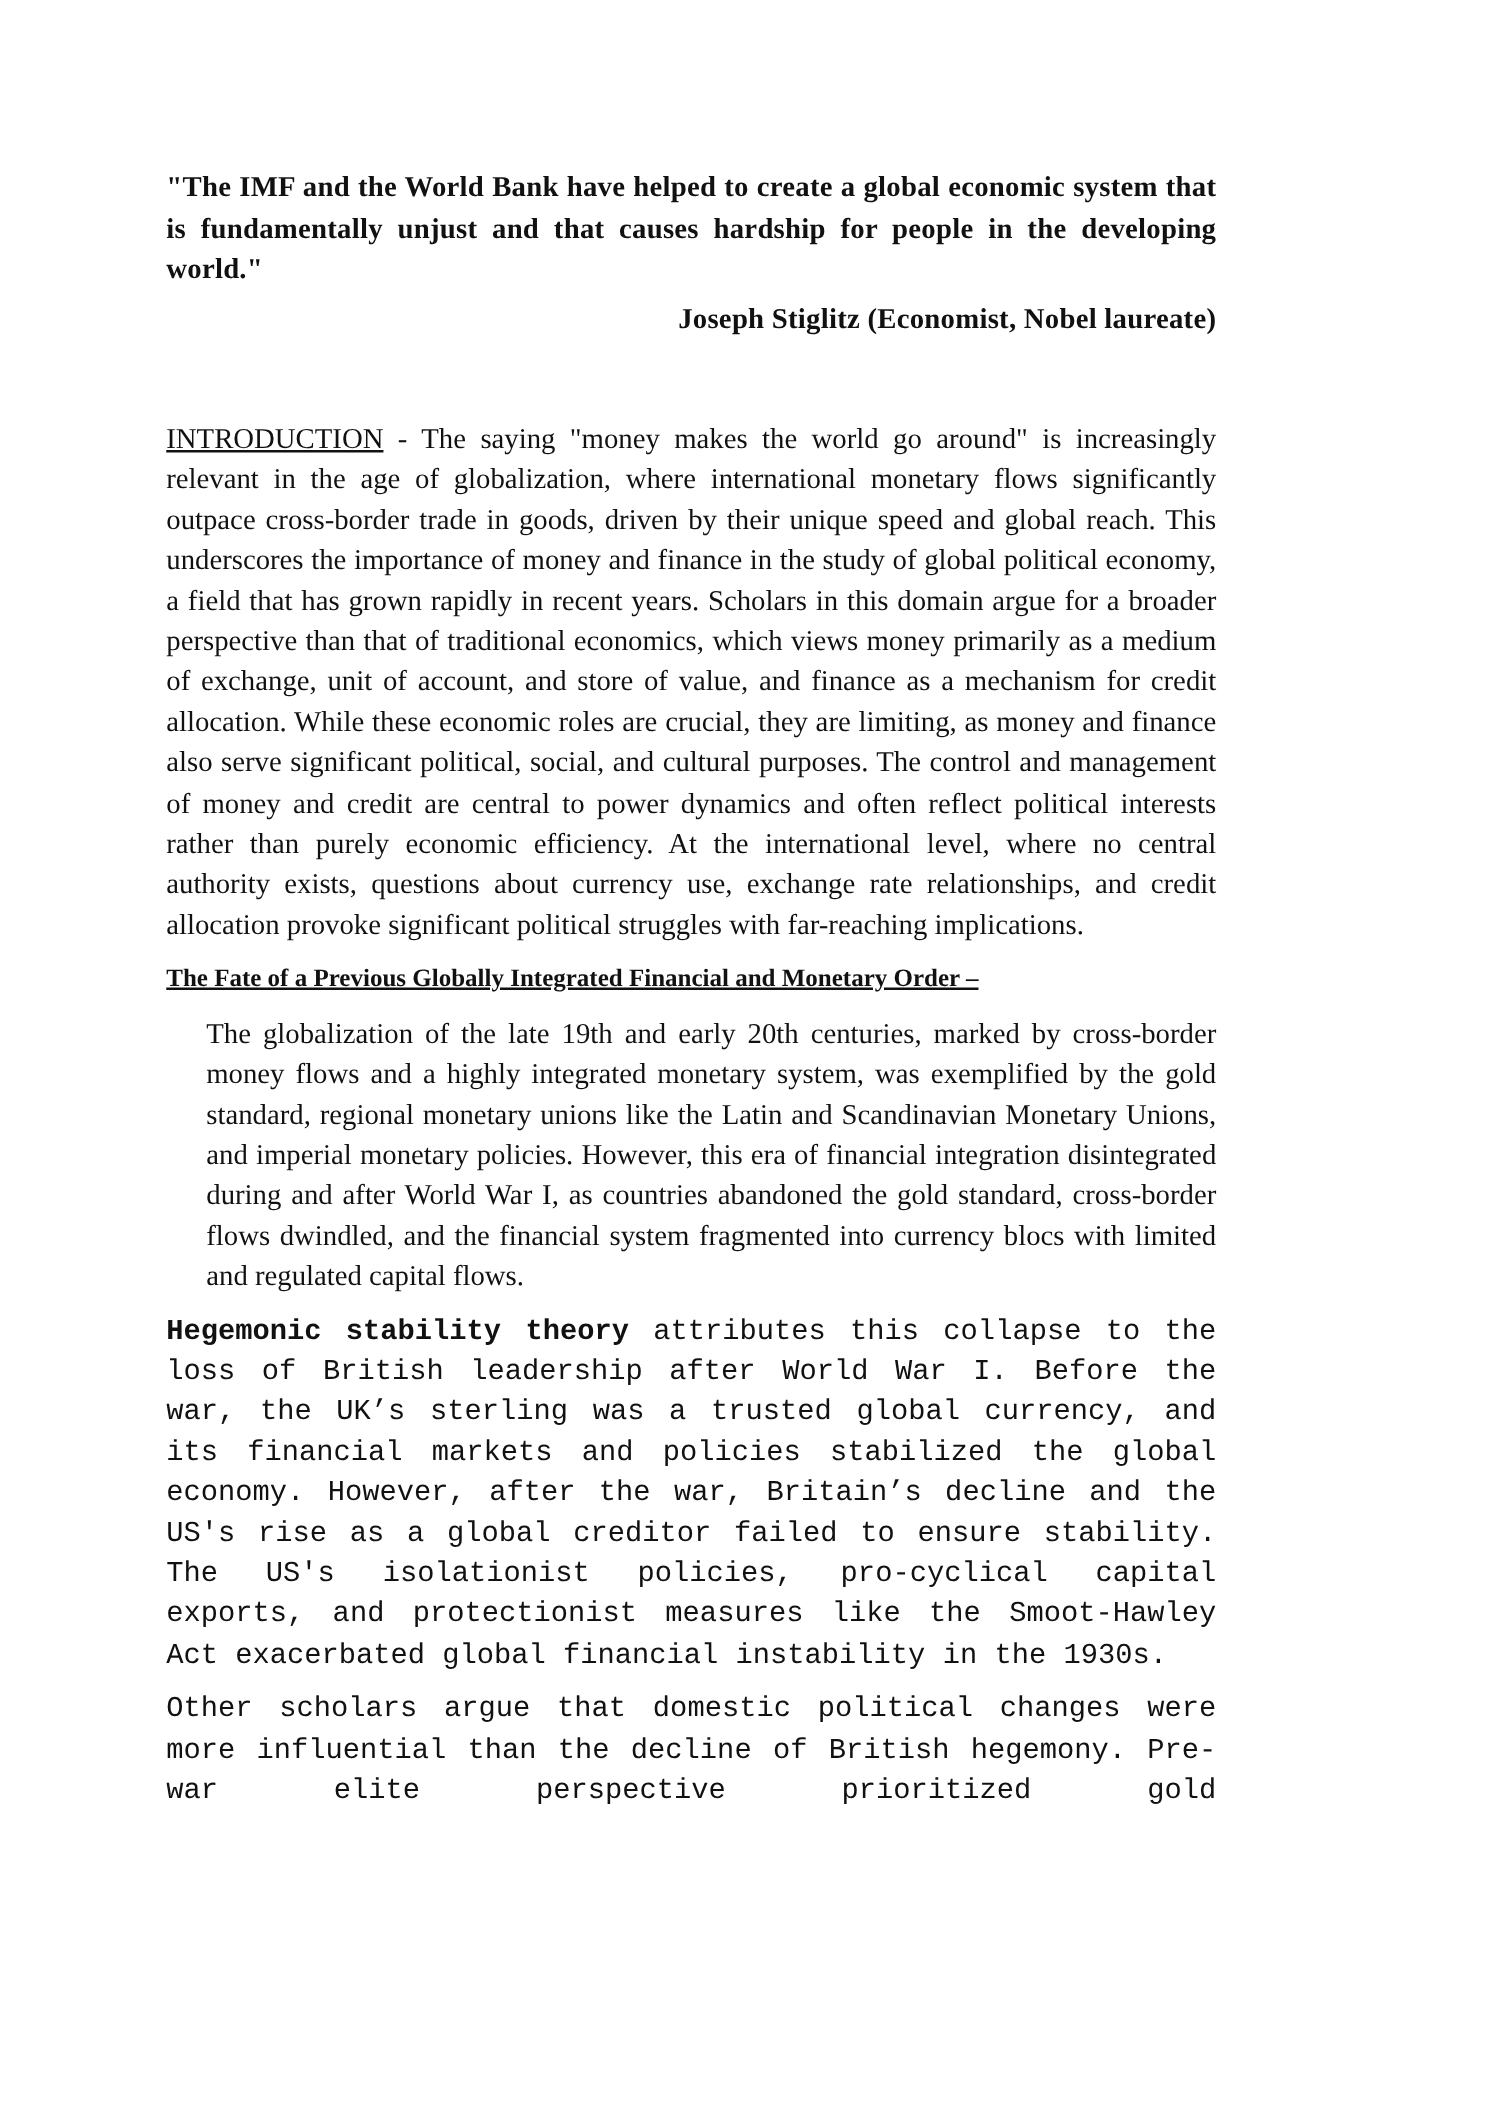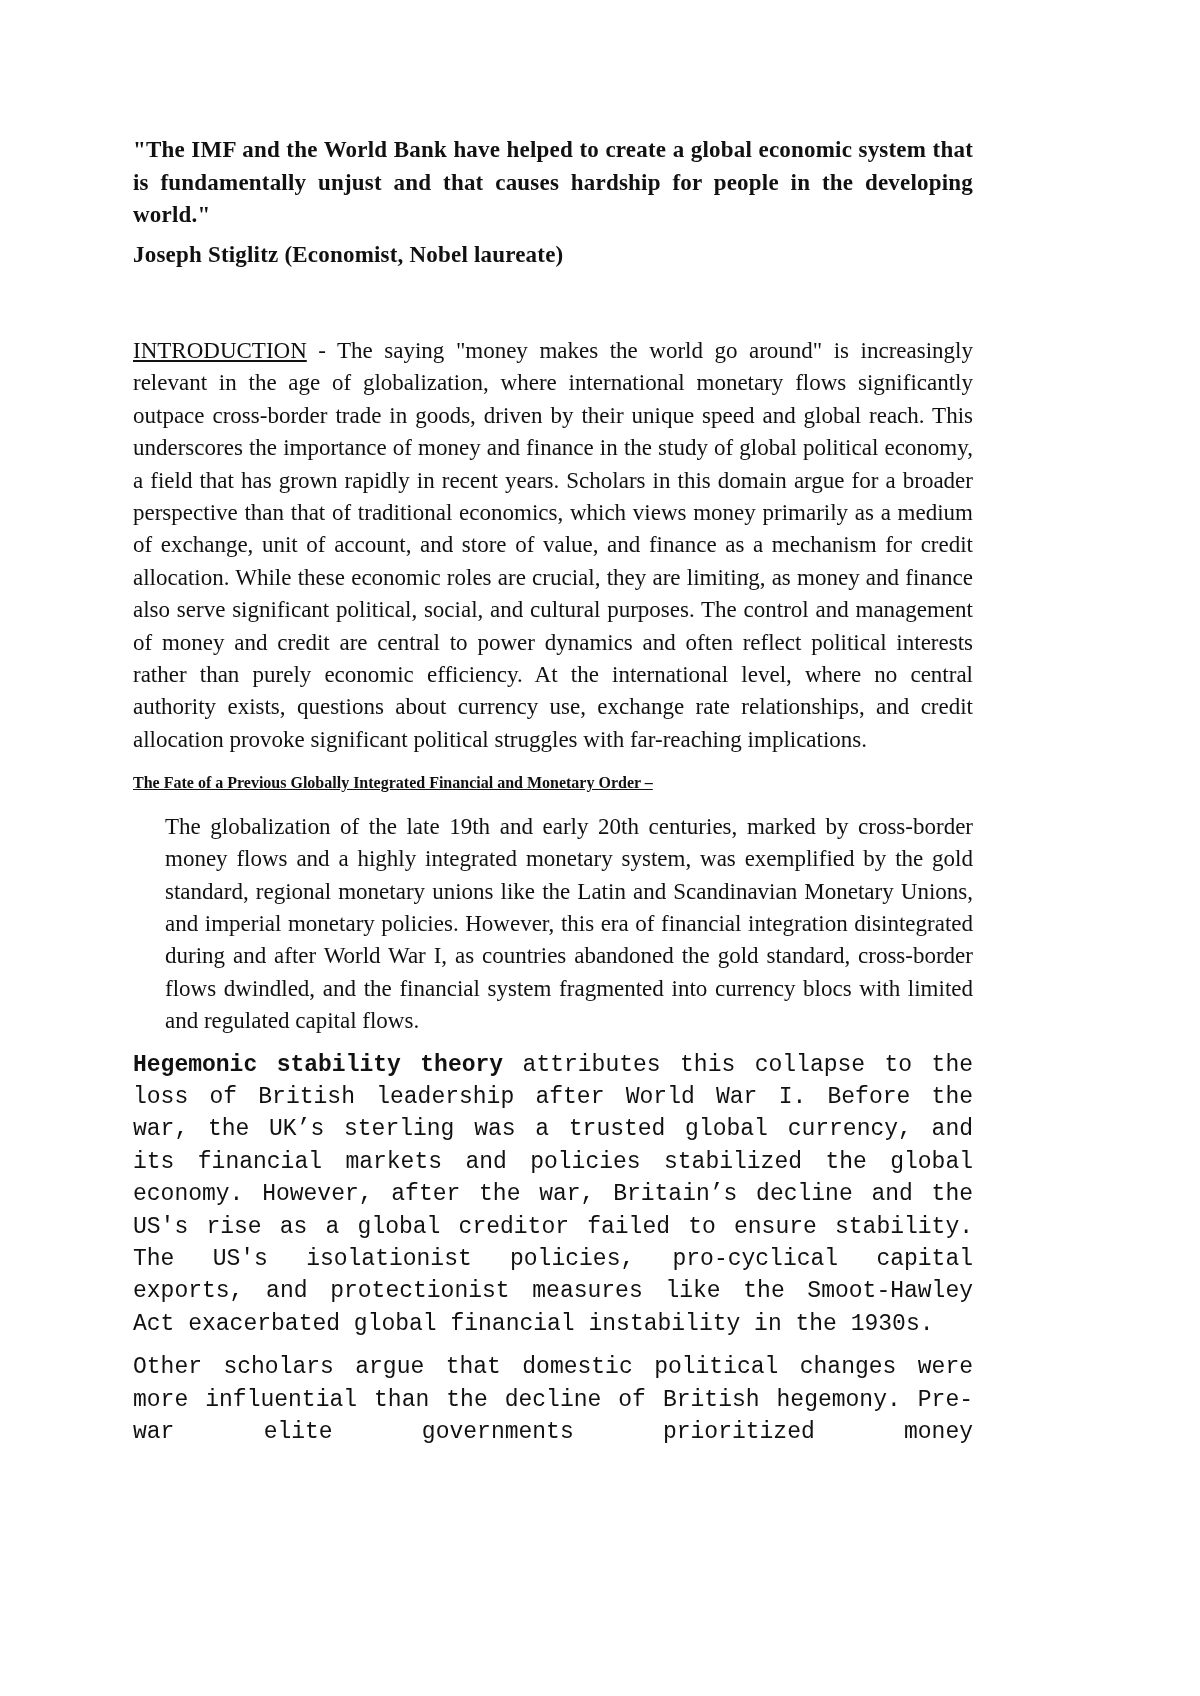--- a/index.html
+++ b/index.html
@@ -26,41 +26,42 @@
       font-size: 23px;
       line-height: 32.5px;
       text-align: justify;
       letter-spacing: 0.2px;
       margin: 0;
     }
     .attribution {
       font-weight: bold;
       font-size: 23px;
       line-height: 32.5px;
+      text-align: right;
       margin: 0;
       margin-top: 7px;
       letter-spacing: 0.2px;
     }
     .para {
       font-size: 23px;
       line-height: 32.4px;
       text-align: justify;
       margin: 0;
     }
     .intro {
       margin-top: 64px;
     }
     .heading-inline {
       font-weight: normal;
       text-decoration: underline;
     }
     .section-heading {
       font-weight: bold;
       text-decoration: underline;
-      font-size: 16px;
+      font-size: 20px;
       line-height: 32.5px;
       margin: 0;
       margin-top: 11px;
       white-space: nowrap;
     }
     .para.after-heading {
       margin-top: 11px;
       margin-left: 32px;
     }
     .para.spaced {
@@ -80,15 +81,15 @@
   <p class="attribution">Joseph Stiglitz (Economist, Nobel laureate)</p>
 
   <p class="para intro"><span class="heading-inline">INTRODUCTION</span><span style="white-space:pre"> - </span><span>The saying "money makes the world go around" is increasingly relevant in the age of globalization, where international monetary flows significantly outpace cross-border trade in goods, driven by their unique speed and global reach. This underscores the importance of money and finance in the study of global political economy, a field that has grown rapidly in recent years. Scholars in this domain argue for a broader perspective than that of traditional economics, which views money primarily as a medium of exchange, unit of account, and store of value, and finance as a mechanism for credit allocation. While these economic roles are crucial, they are limiting, as money and finance also serve significant political, social, and cultural purposes. The control and management of money and credit are central to power dynamics and often reflect political interests rather than purely economic efficiency. At the international level, where no central authority exists, questions about currency use, exchange rate relationships, and credit allocation provoke significant political struggles with far-reaching implications.</span></p>
 
   <p class="section-heading">The Fate of a Previous Globally Integrated Financial and Monetary Order –</p>
 
   <p class="para after-heading">The globalization of the late 19th and early 20th centuries, marked by cross-border money flows and a highly integrated monetary system, was exemplified by the gold standard, regional monetary unions like the Latin and Scandinavian Monetary Unions, and imperial monetary policies. However, this era of financial integration disintegrated during and after World War I, as countries abandoned the gold standard, cross-border flows dwindled, and the financial system fragmented into currency blocs with limited and regulated capital flows.</p>
 
   <p class="para spaced"><span class="bold-term">Hegemonic stability theory</span><span> attributes this collapse to the loss of British leadership after World War I. Before the war, the UK’s sterling was a trusted global currency, and its financial markets and policies stabilized the global economy. However, after the war, Britain’s decline and the US's rise as a global creditor failed to ensure stability. The US's isolationist policies, pro-cyclical capital exports, and protectionist measures like the Smoot-Hawley Act exacerbated global financial instability in the 1930s.</span></p>
 
-  <p class="para spaced" style="text-align-last: justify;">Other scholars argue that domestic political changes were more influential than the decline of British hegemony. Pre-war elite governments prioritized money</p>
+  <p class="para spaced" style="text-align-last: justify;">Other scholars argue that domestic political changes were more influential than the decline of British hegemony. Pre-war elite perspective prioritized gold</p>
 
 </div>
 
 </body></html>

